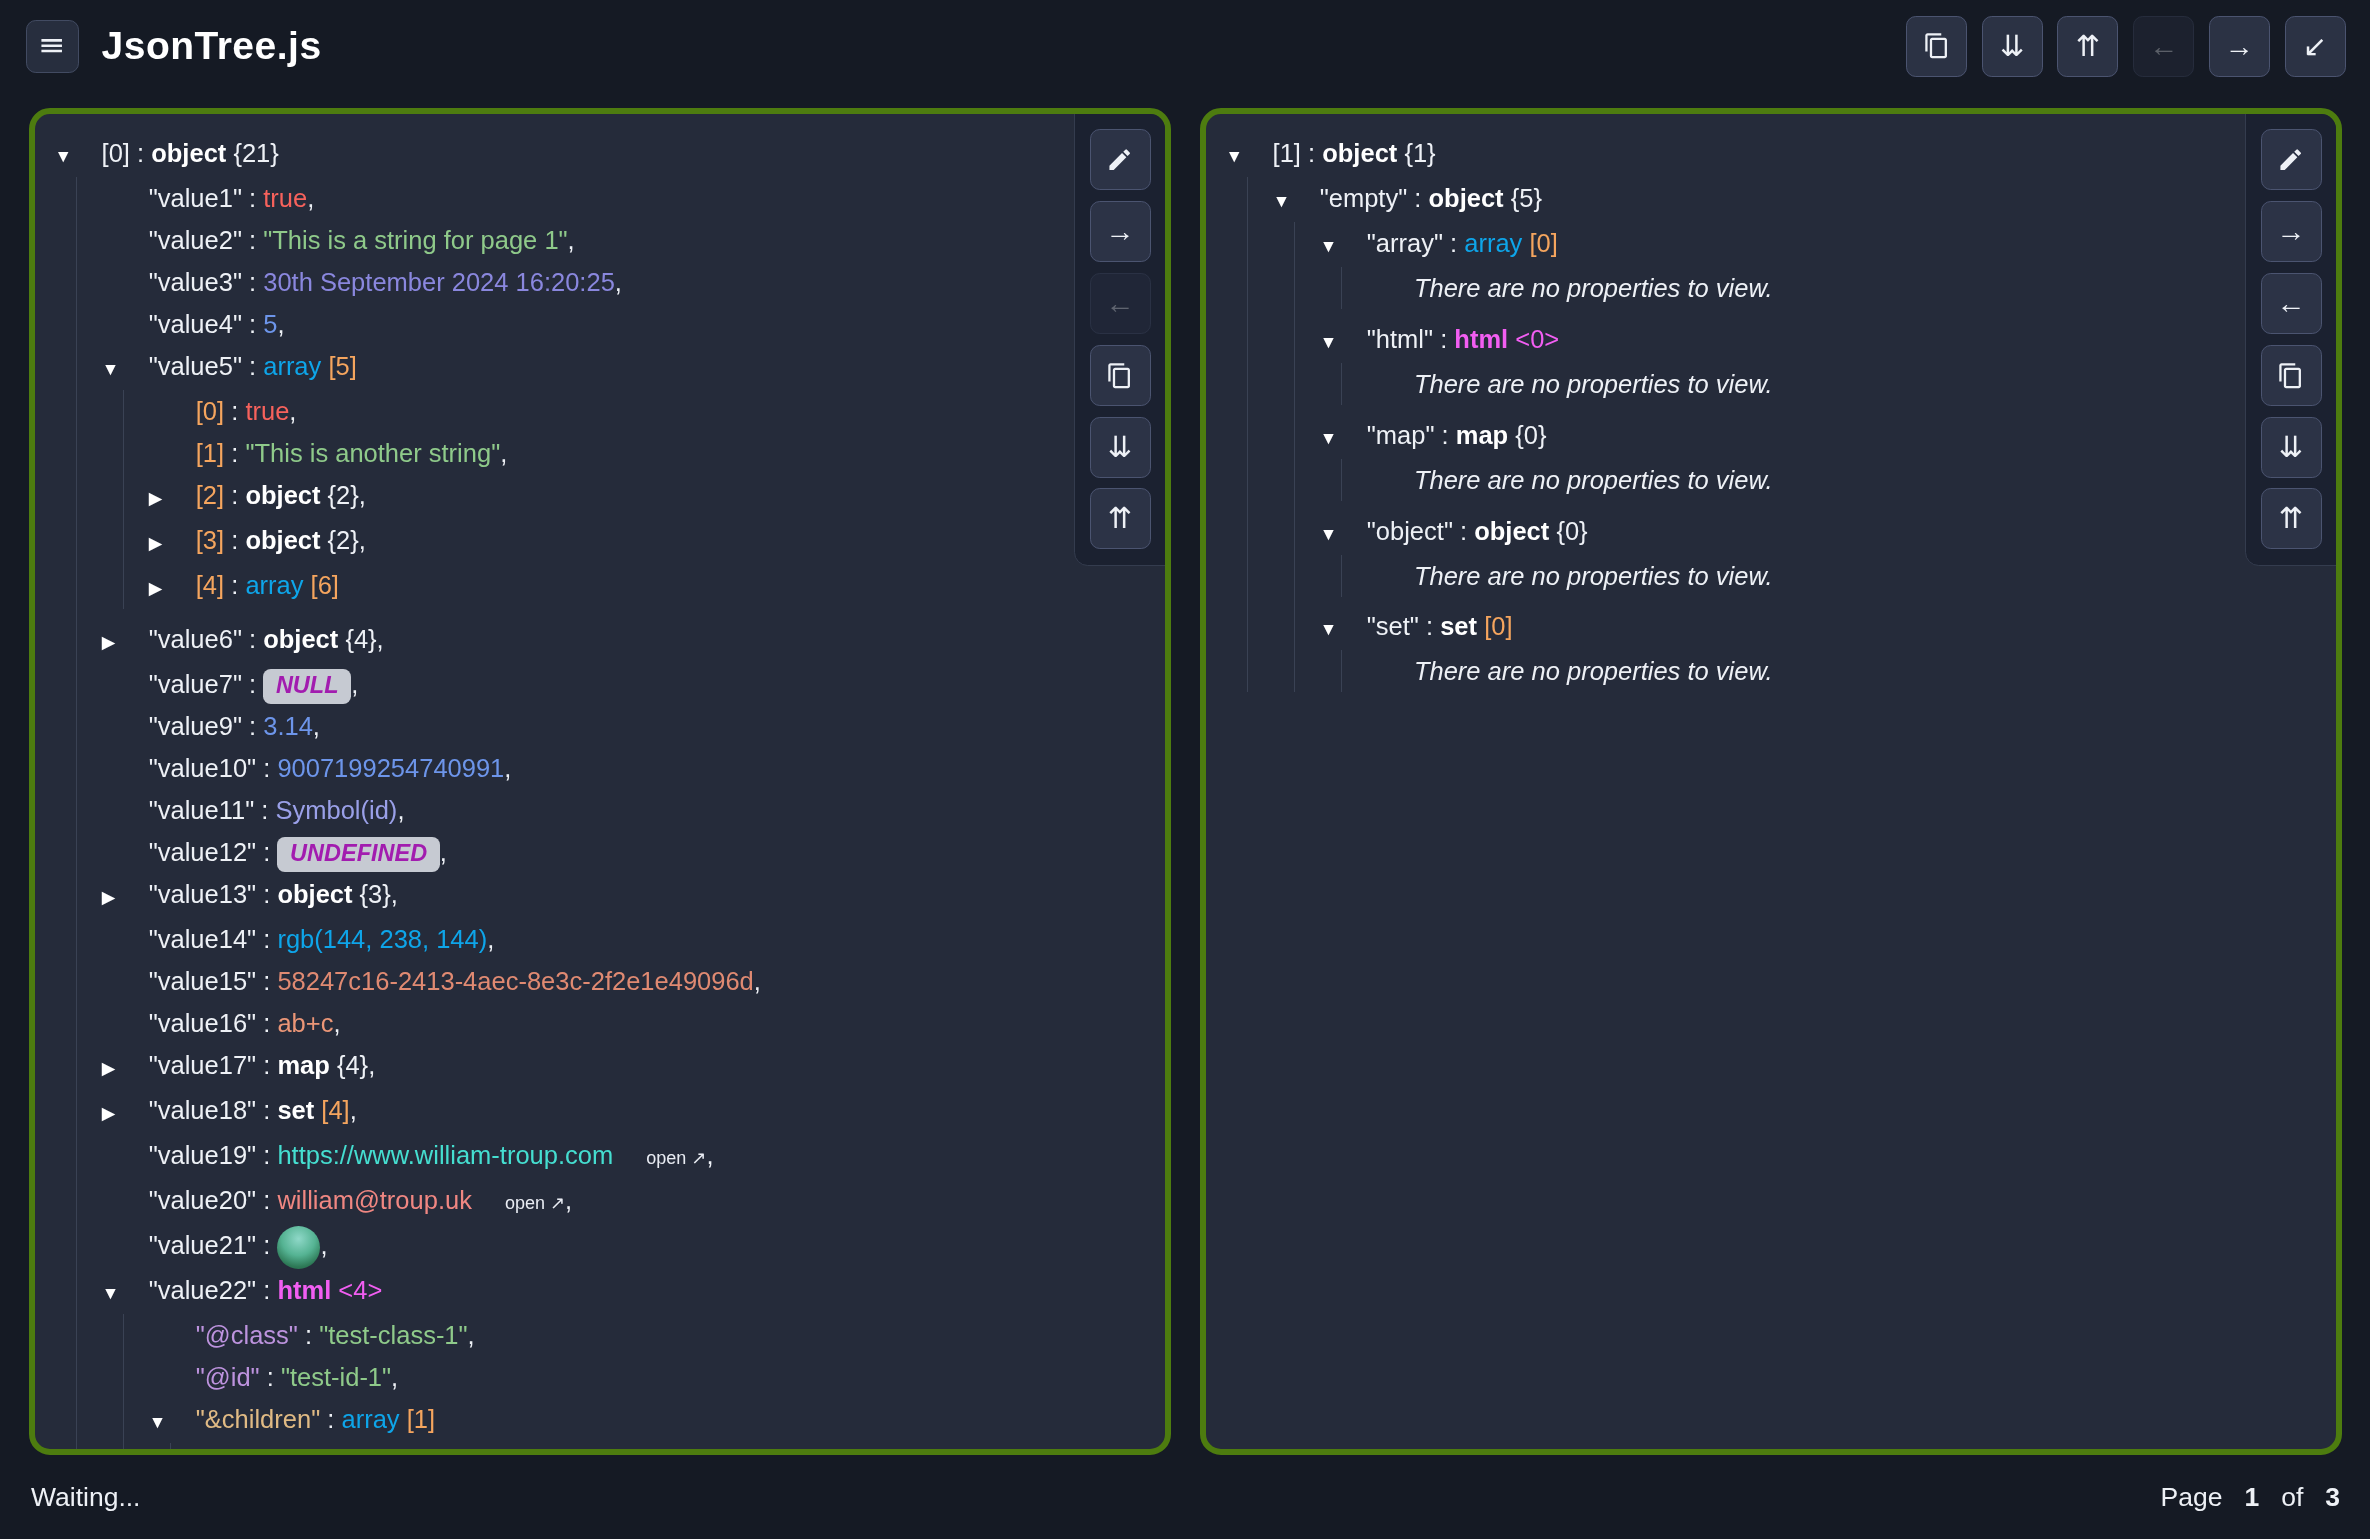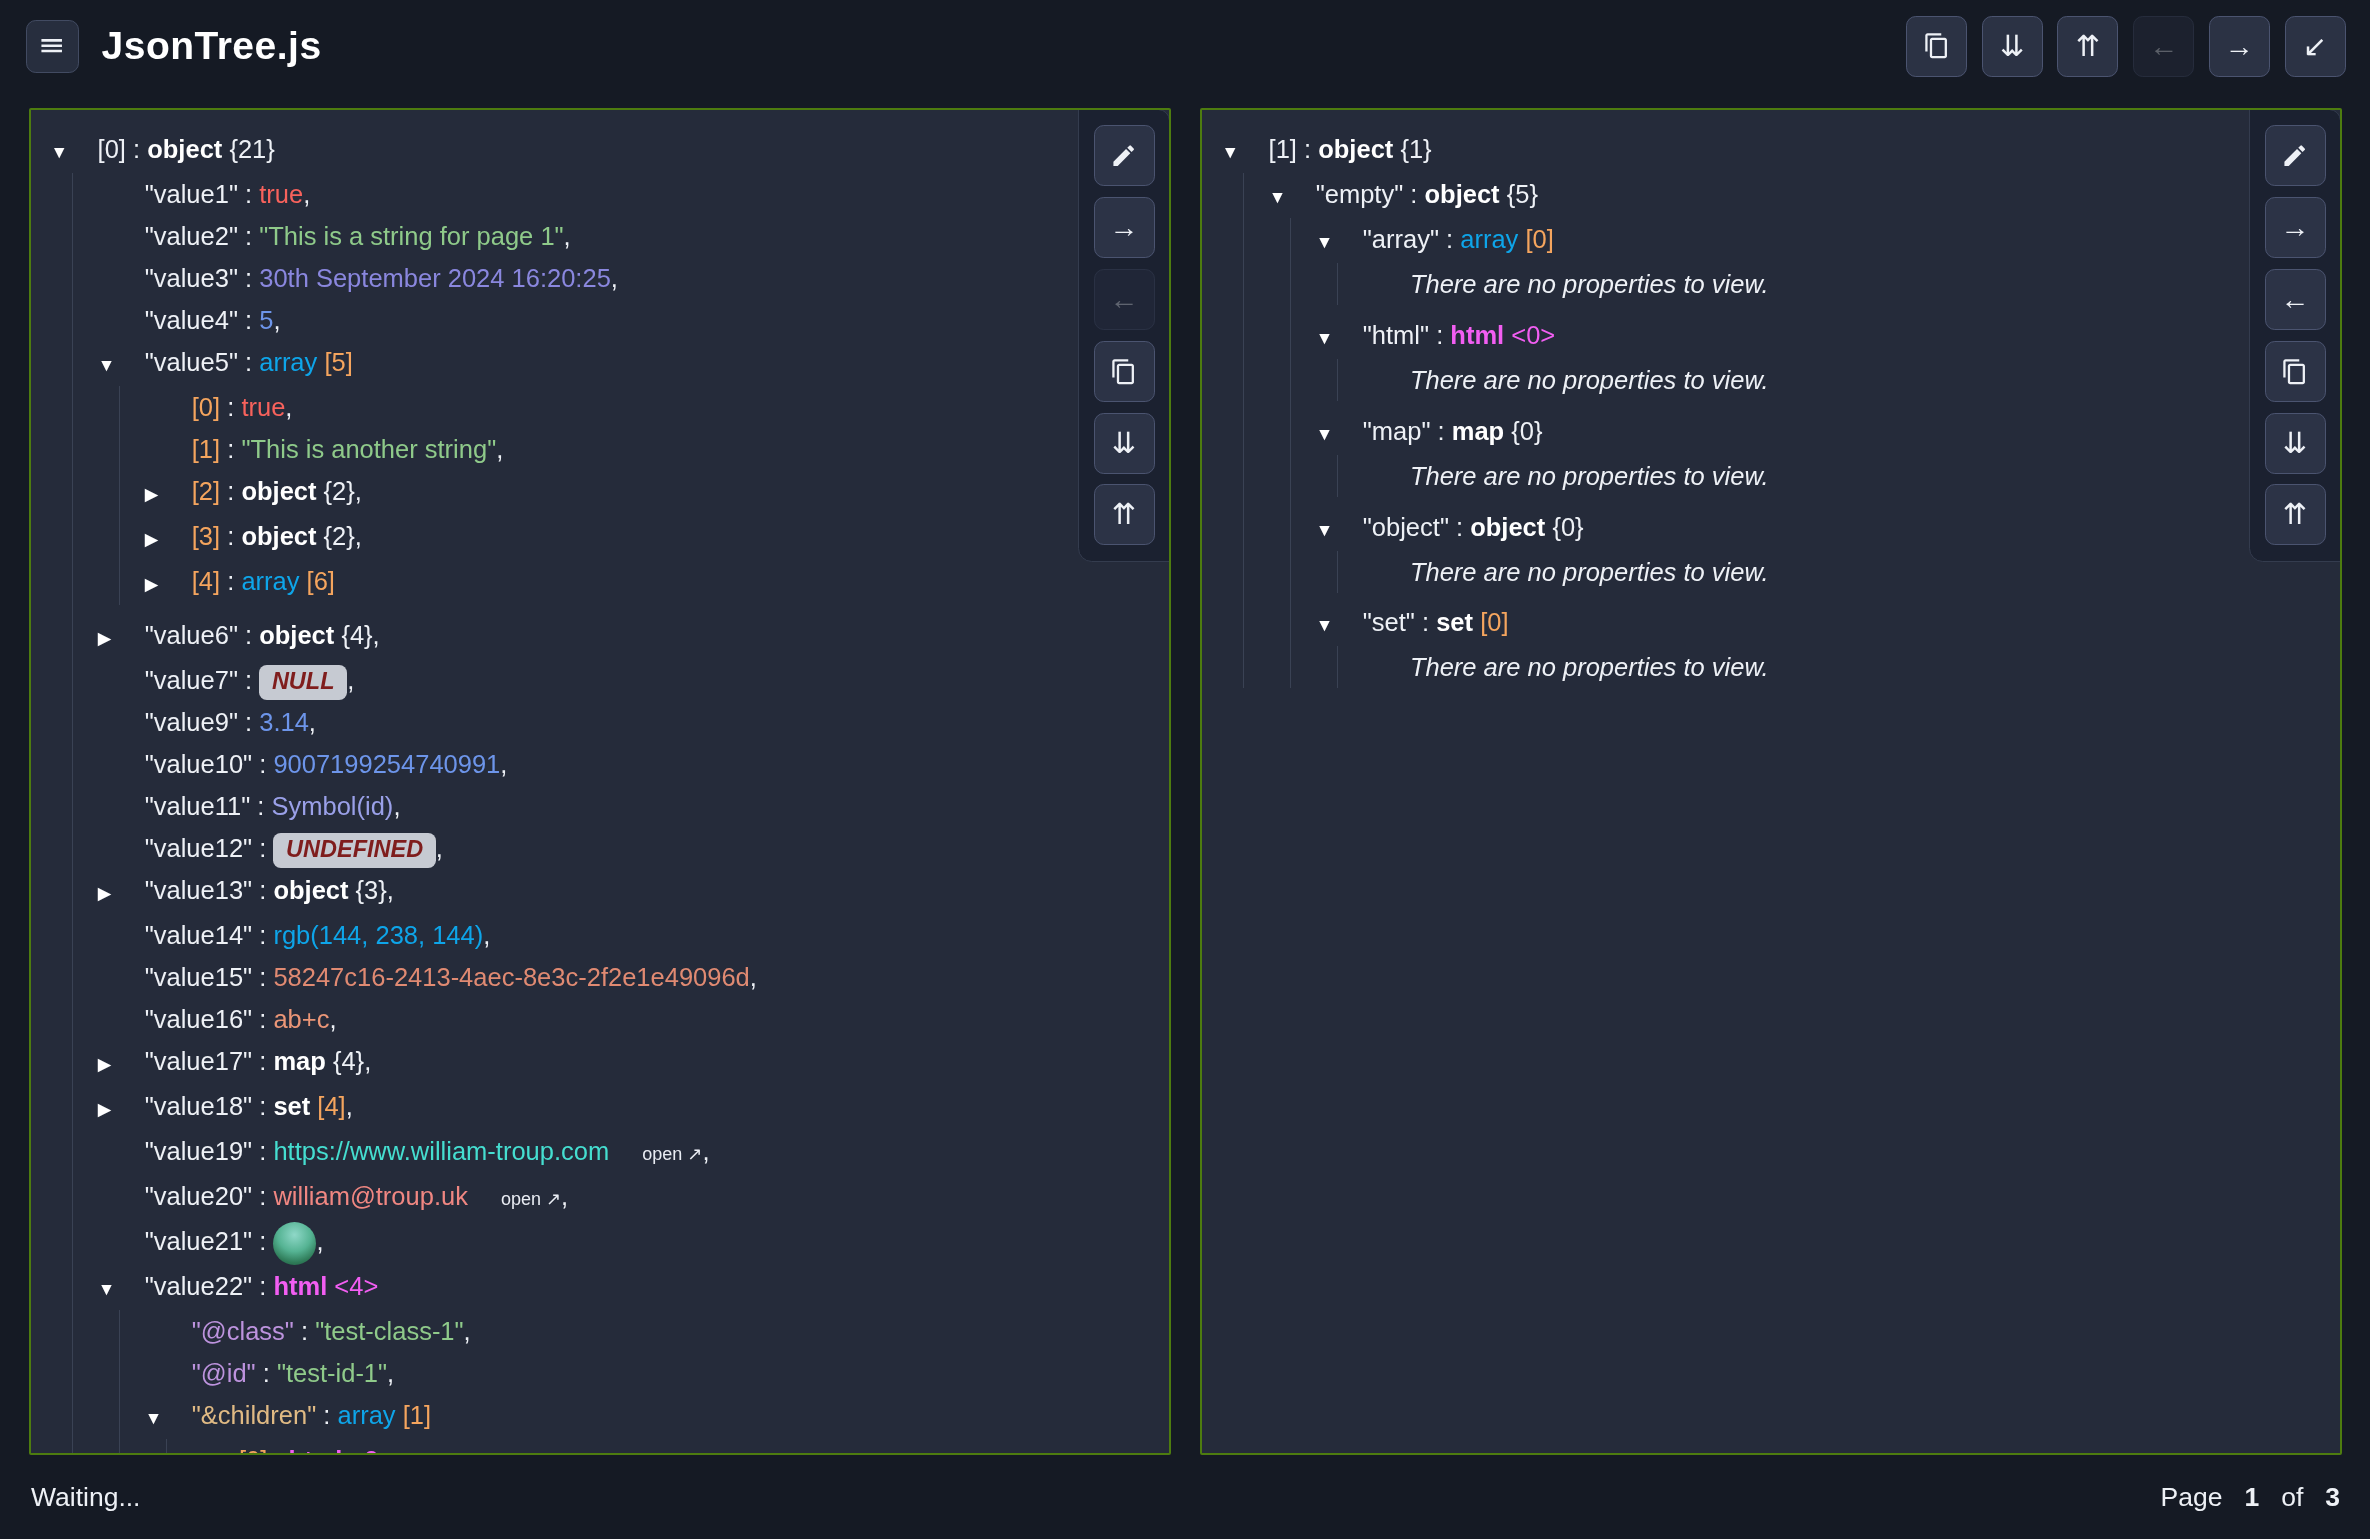--- a/index.html
+++ b/index.html
@@ -17,21 +17,21 @@
   .app-title{font-size:39px;font-weight:800;color:#ffffff;margin-left:23px;letter-spacing:0.5px;}
   .hbtns{margin-left:auto;display:flex;gap:14.7px;}
   .icon-btn{width:61px;height:61px;border-radius:9.8px;background:#2b3244;border:1px solid #4b5470;
     color:#eef1f6;display:flex;align-items:center;justify-content:center;font-size:29px;cursor:pointer;
     font-family:"Liberation Sans",sans-serif;}
   .icon-btn.disabled{opacity:.32;}
   .ic{display:flex;align-items:center;justify-content:center;line-height:1;}
   .ic svg{width:27.4px;height:27.4px;}
   
   main{display:flex;gap:29px;padding:0 29px;margin-top:15.7px;height:1347px;}
-  .panel{flex:1;position:relative;background:#252b3a;border:2px solid #4d7c0f;border-radius:2px;overflow:hidden;}
+  .panel{flex:1;position:relative;background:#252b3a;border:6px solid #4d7c0f;border-radius:21px;overflow:hidden;}
   .dock{position:absolute;top:-1px;right:-1px;width:92px;padding:15.7px;background:#1b2130;
     border:1px solid #343c4e;border-radius:0 11.8px 0 13.7px;display:flex;flex-direction:column;gap:10.8px;align-items:center;z-index:2;}
   .dock .icon-btn{background:#2c3346;}
   
   .tree{padding:18.6px 0 0 19.6px;font-size:25.5px;}
   .trow{white-space:pre;line-height:42px;}
   .arrowbox{display:inline-block;width:47px;}
   .tog{font-size:17.6px;color:#ffffff;cursor:pointer;}
   .children{margin:0 0 8.8px 21.6px;border-left:1px solid #3a4254;padding-left:24.5px;}
   
@@ -50,21 +50,21 @@
   .s-guid{color:#e08a72}
   .s-regexp{color:#eb9677}
   .s-url{color:#45ded0}
   .s-email{color:#f08782}
   .s-open{color:#e9ecf3;font-size:18px;margin-left:33px;cursor:pointer}
   .s-kw-html{color:#f25ef2;font-weight:700}
   .s-html{color:#f25ef2}
   .s-attr{color:#bd93de}
   .s-childkey{color:#e0ba84}
   .s-noprops{color:#eef1f6;font-style:italic}
-  .s-pill{display:inline-block;background:#c6cad2;color:#7f1d1d;font-weight:700;font-style:italic;
+  .s-pill{display:inline-block;background:#c6cad2;color:#a21caf;font-weight:700;font-style:italic;
     border-radius:7.8px;padding:0 12.7px 2px;font-size:23.5px;line-height:33px;}
   .s-image{display:inline-block;width:43px;height:43px;border-radius:50%;vertical-align:middle;
     background:radial-gradient(circle at 50% 30%,#8fd8c8 0%,#55b393 45%,#2e7a57 75%,#1f5a40 100%);}
   
   footer{display:flex;align-items:center;justify-content:space-between;height:85px;padding:13px 31px;font-size:26.5px;}
   .page-ind{display:inline-flex;gap:22px;}
   .page-ind b{font-weight:700;}
 </style>
 </head>
 <body>

